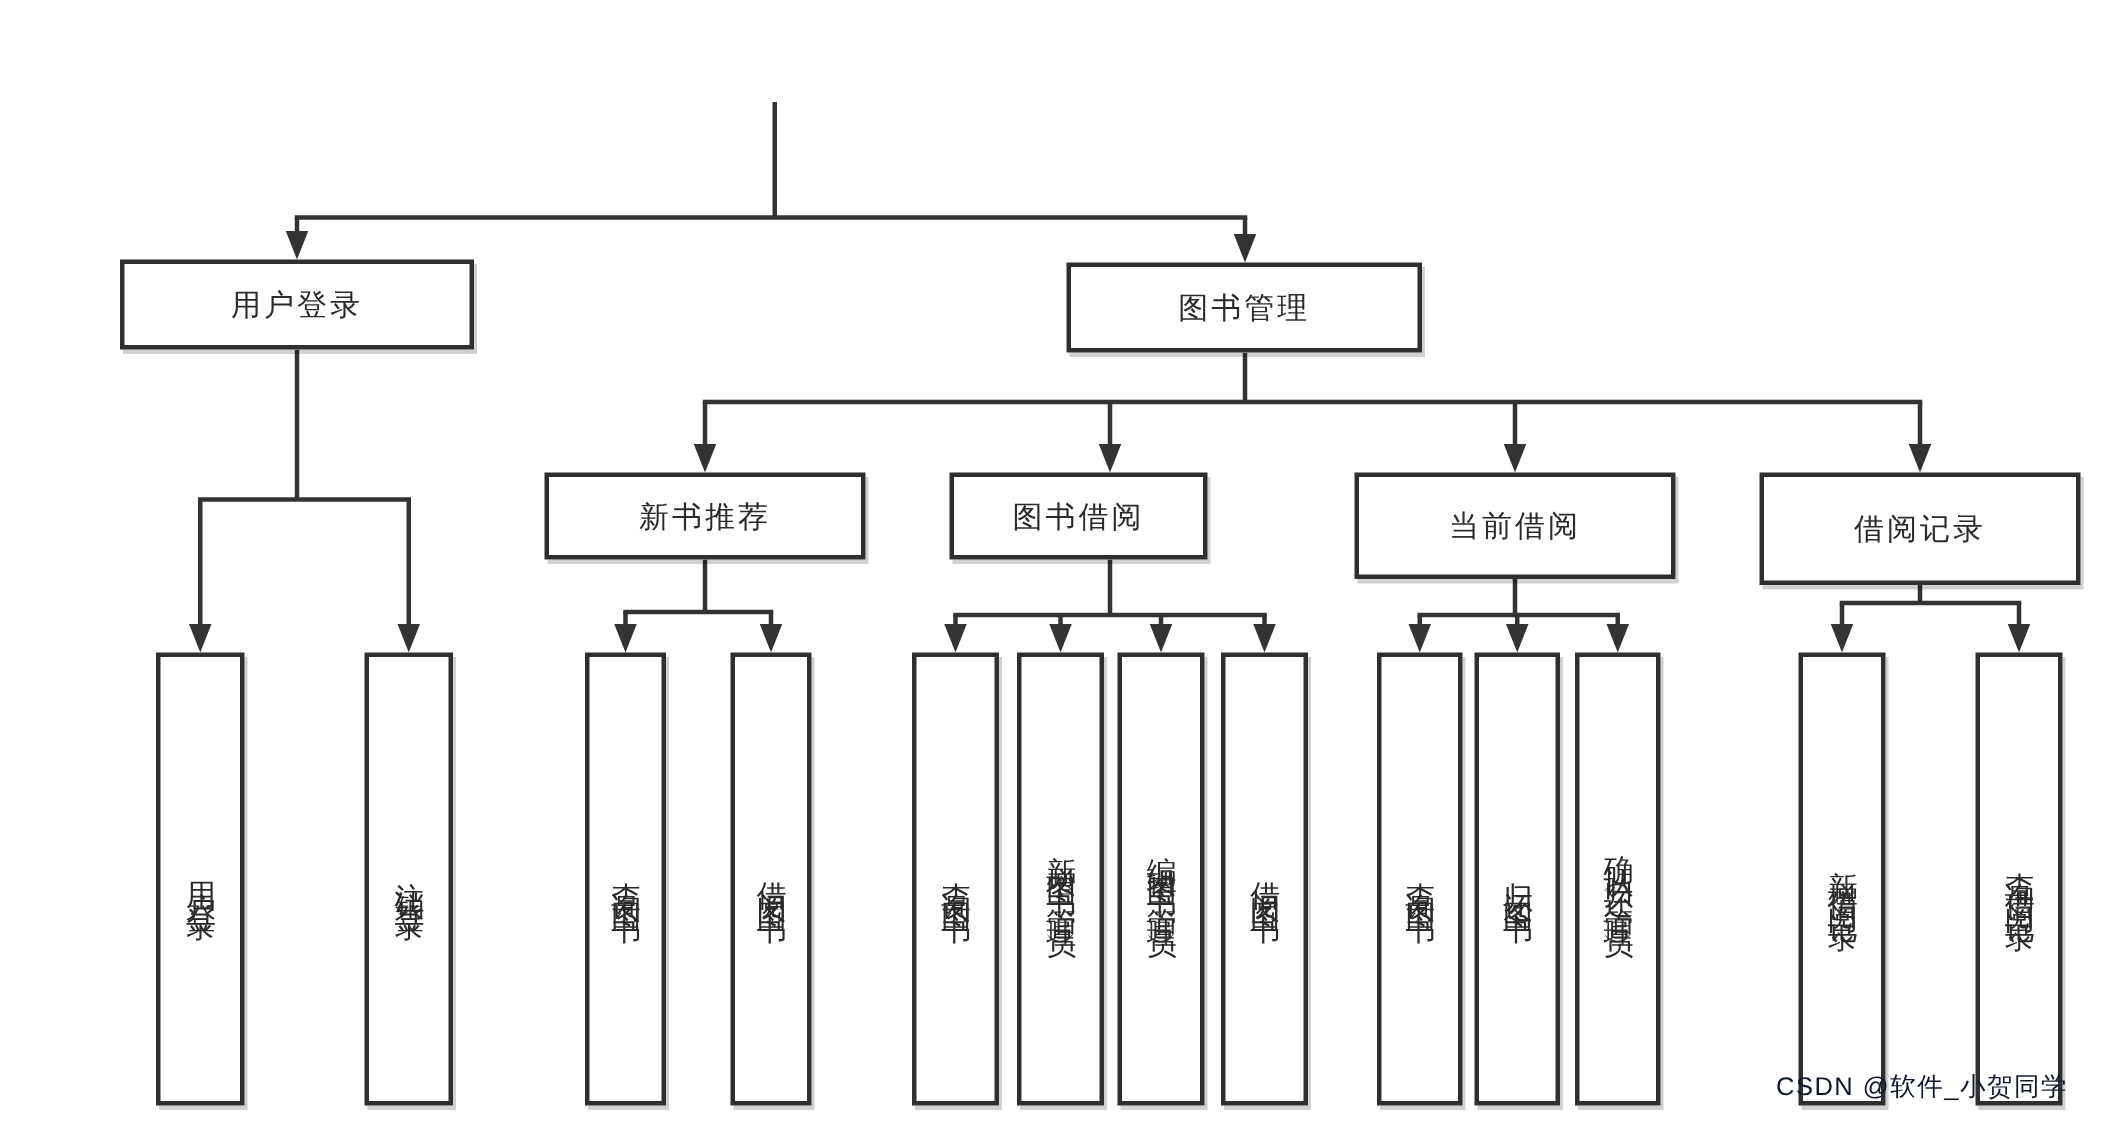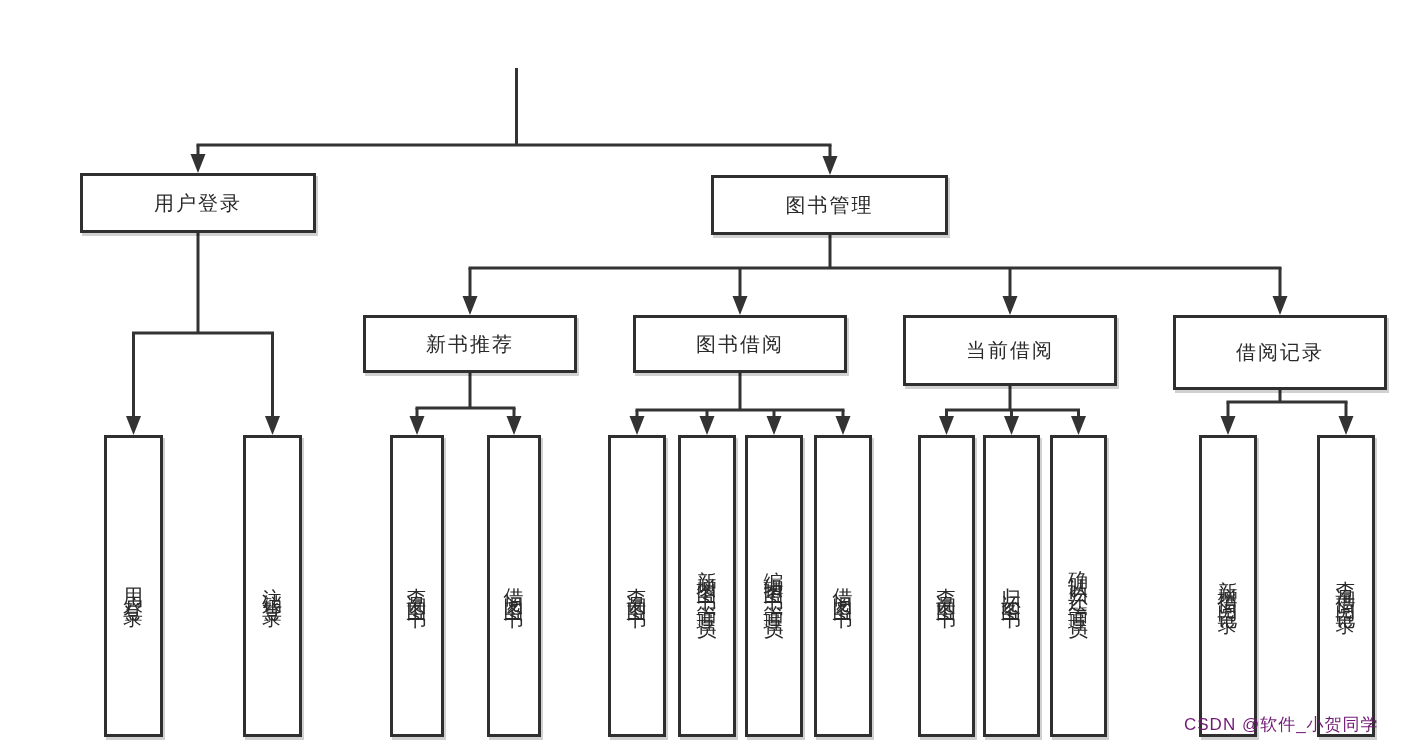--- a/index.html
+++ b/index.html
@@ -15,21 +15,21 @@
   }
   .h-box{font-size:20px;letter-spacing:2px;white-space:nowrap;}
   .root-box{font-size:21px;}
   .v-box{
     writing-mode:vertical-rl;text-orientation:mixed;
     font-size:20px;letter-spacing:7px;line-height:1;
   }
   #wires{position:absolute;left:0;top:0;pointer-events:none;}
   .watermark{
     position:absolute;left:1184px;top:713px;z-index:5;
-    font-size:17px;letter-spacing:1px;color:#701a75;white-space:nowrap;
+    font-size:17px;letter-spacing:1px;color:#0f172a;white-space:nowrap;
   }
 </style>
 </head>
 <body>
 
 <div class="stage">
 
   <svg id="wires" width="1405" height="747" viewBox="0 0 1405 747">
       <line x1="516.5" y1="68" x2="516.5" y2="145" stroke="#333333" stroke-width="3"></line>
       <line x1="196.5" y1="145" x2="831.5" y2="145" stroke="#333333" stroke-width="3"></line>
@@ -83,21 +83,21 @@
       <polygon points="1220.5,416 1235.5,416 1228,435" fill="#333333"></polygon>
       <line x1="1346" y1="402" x2="1346" y2="419" stroke="#333333" stroke-width="3"></line>
       <polygon points="1338.5,416 1353.5,416 1346,435" fill="#333333"></polygon>
     </svg>
 
 
   <div class="box h-box" style="left:80px;top:173px;width:236px;height:60px;">用户登录</div>
   <div class="box h-box" style="left:363px;top:315px;width:214px;height:58px;">新书推荐</div>
 
   <div class="box h-box" style="left:711px;top:175px;width:237px;height:60px;">图书管理</div>
-  <div class="box h-box" style="left:633px;top:315px;width:214px;height:58px;">图书借阅</div>
+  <div class="box h-box" style="left:633px;top:315px;width:172px;height:58px;">图书借阅</div>
   <div class="box h-box" style="left:903px;top:315px;width:214px;height:71px;">当前借阅</div>
   <div class="box h-box" style="left:1173px;top:315px;width:214px;height:75px;">借阅记录</div>
 
   <div class="box v-box" style="left:104px;top:435px;width:59px;height:302px;">用户登录</div>
   <div class="box v-box" style="left:243px;top:435px;width:59px;height:302px;">注销登录</div>
 
   <div class="box v-box" style="left:390px;top:435px;width:54px;height:302px;">查询图书</div>
   <div class="box v-box" style="left:487px;top:435px;width:54px;height:302px;">借阅图书</div>
 
   <div class="box v-box" style="left:608px;top:435px;width:58px;height:302px;">查询图书</div>

